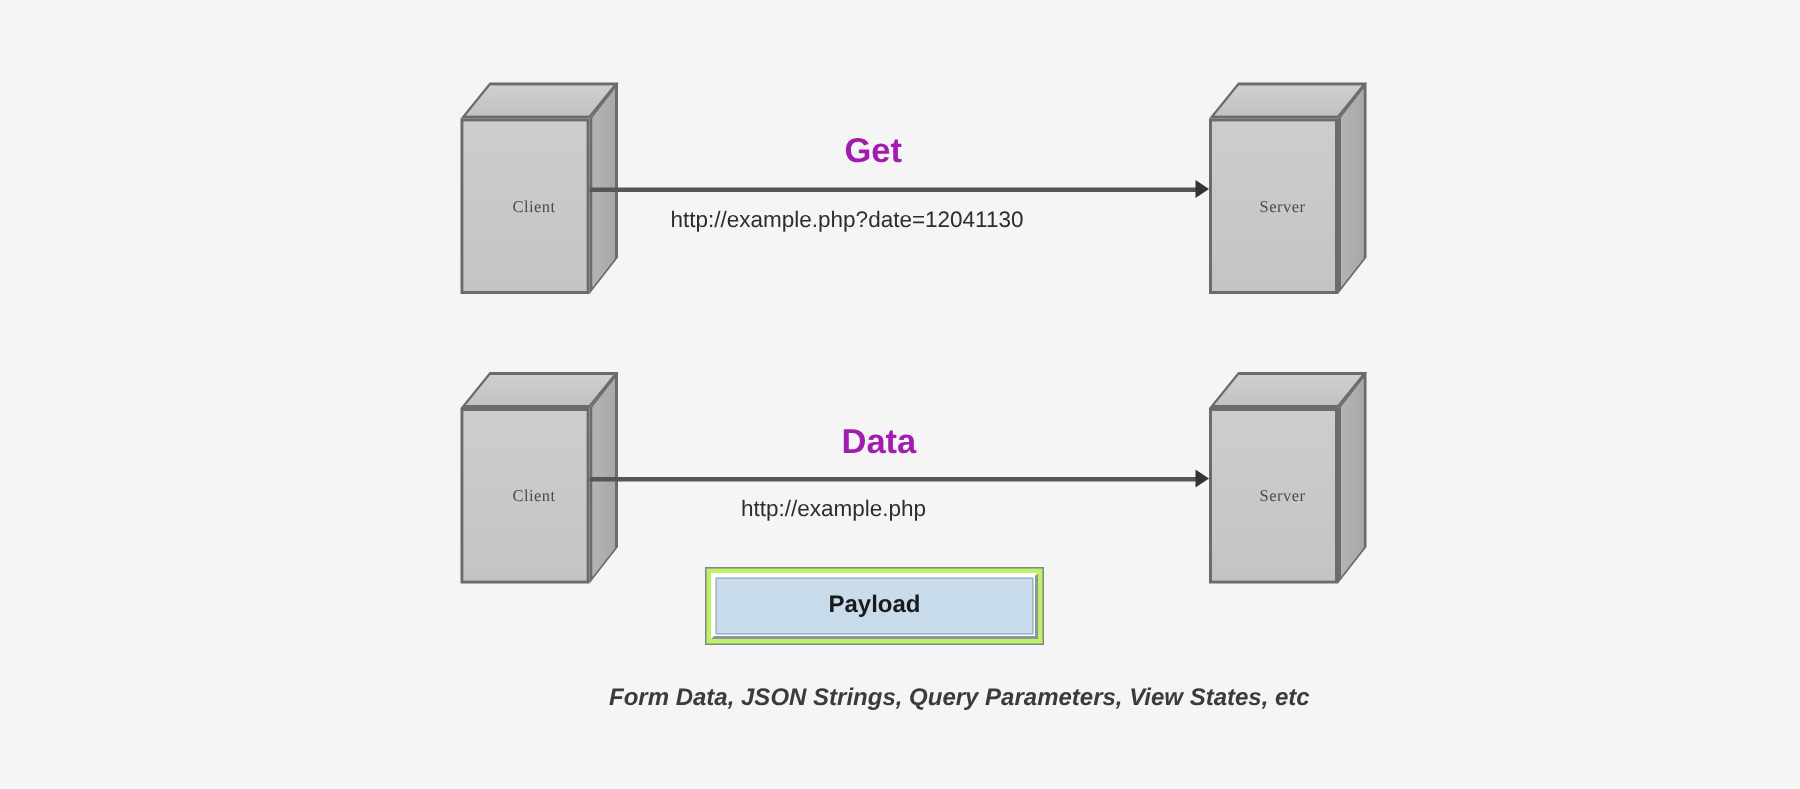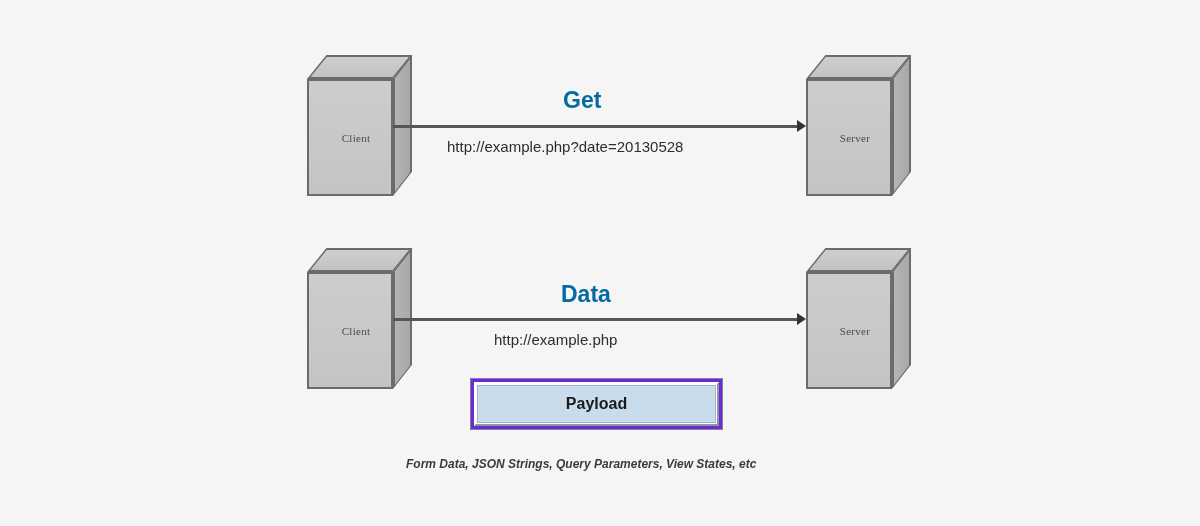--- a/index.html
+++ b/index.html
@@ -85,49 +85,49 @@
     border-top: 6px solid transparent;
     border-bottom: 6px solid transparent;
     border-left: 9px solid #333333;
   }
 
   
   .verb-label {
     position: absolute;
     font-size: 23px;
     font-weight: bold;
-    color: #0369a1;
+    color: #a21caf;
     font-family: "Liberation Sans", sans-serif;
     white-space: nowrap;
   }
   .url-label {
     position: absolute;
     font-size: 15px;
     color: #2d2d2d;
     font-family: "Liberation Sans", sans-serif;
     white-space: nowrap;
   }
   .caption-label {
     position: absolute;
-    font-size: 12px;
+    font-size: 16px;
     font-weight: bold;
     font-style: italic;
     color: #3b3b3b;
     font-family: "Liberation Sans", sans-serif;
     white-space: nowrap;
   }
 
   
   .payload-outer {
     position: absolute;
     left: 470px;
     top: 378px;
-    width: 253px;
+    width: 226px;
     height: 52px;
-    background: #6d28d9;
+    background: #bef264;
     border: 1px solid #7d868e;
     box-sizing: border-box;
     padding: 3px;
   }
   .payload-mid {
     width: 100%;
     height: 100%;
     background: #ffffff;
     box-sizing: border-box;
     border-top: 2px solid #ffffff;
@@ -164,21 +164,21 @@
     <div class="front-face">
       <span class="node-label">Client</span>
     </div>
   </div>
 
   <div class="verb-label" style="left:563px; top:87px;">Get</div>
 
   <div class="arrow-line" style="left:393px; top:125px; width:407px;"></div>
   <div class="arrow-head" style="left:797px; top:120px;"></div>
 
-  <div class="url-label" style="left:447px; top:138px;">http://example.php?date=20130528</div>
+  <div class="url-label" style="left:447px; top:138px;">http://example.php?date=12041130</div>
 
   <div class="box3d" style="left:806px; top:79px;">
     <div class="top-face"></div>
     <div class="side-face"></div>
     <div class="front-face">
       <span class="node-label">Server</span>
     </div>
   </div>
 
   <div class="box3d" style="left:307px; top:272px;">

